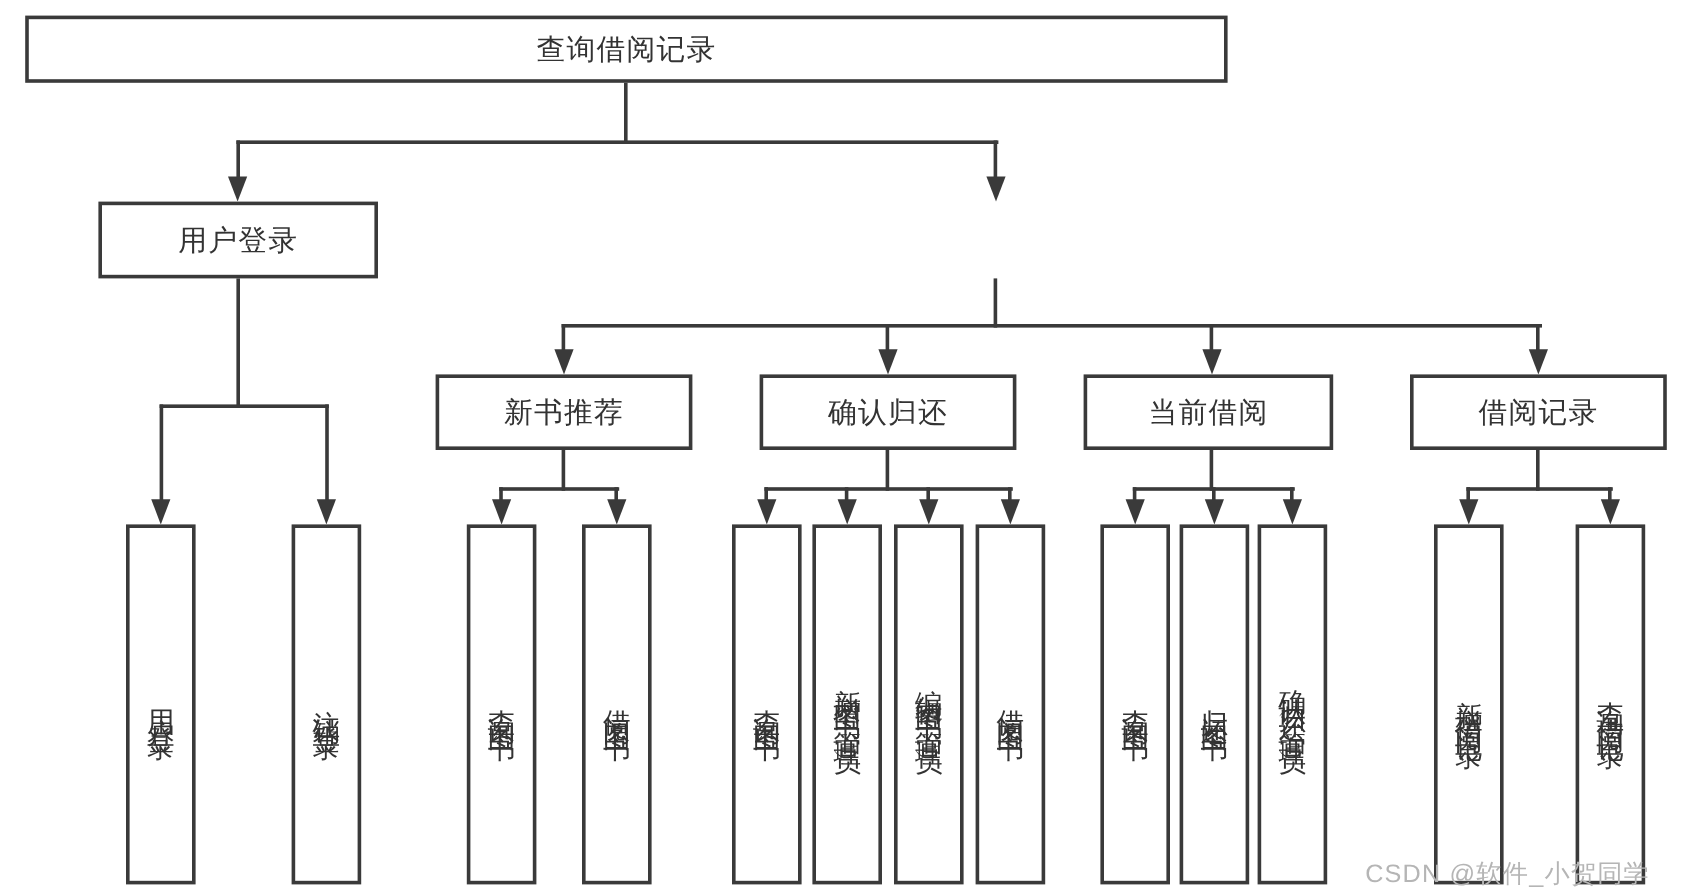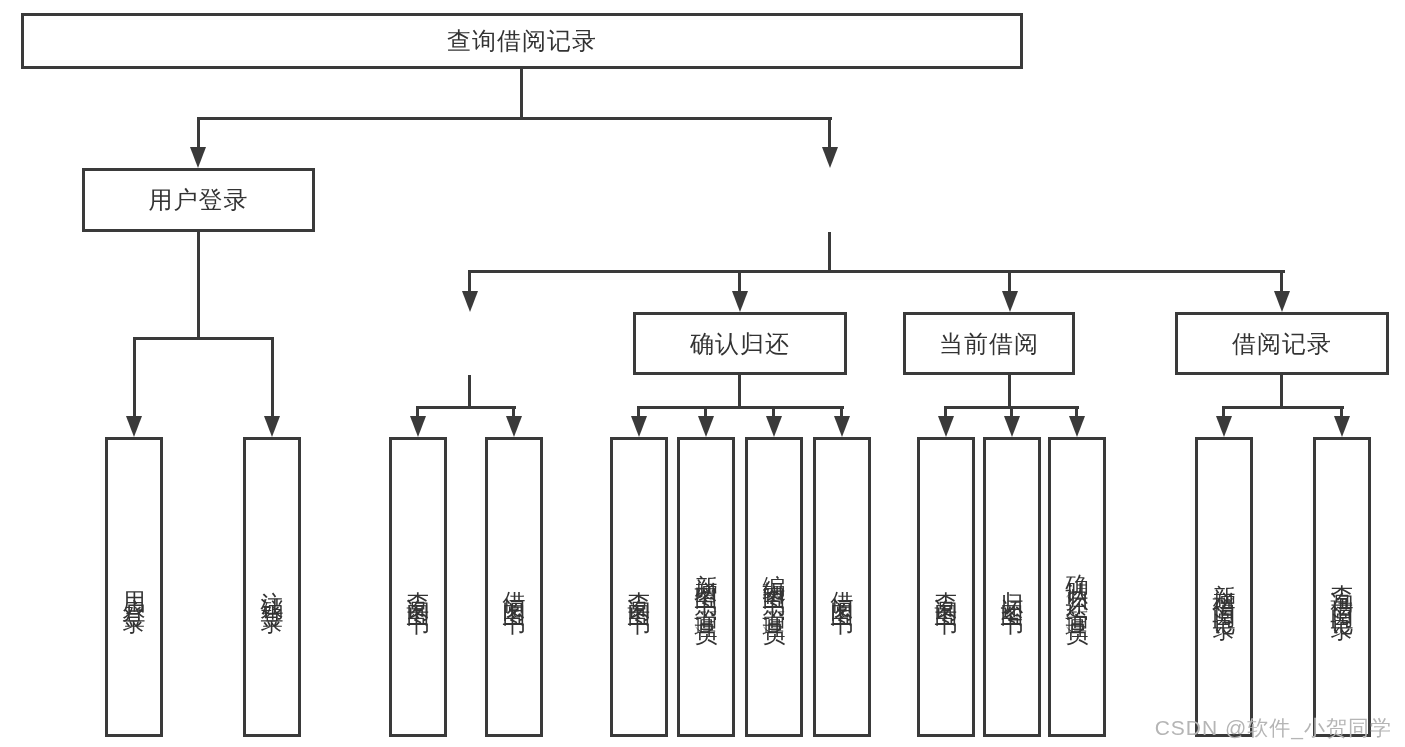--- a/index.html
+++ b/index.html
@@ -48,21 +48,21 @@
   .hline, .vline { position: absolute; background: var(--line); }
   .arrow {
     position: absolute;
     width: 0; height: 0;
     border-left: 8px solid transparent;
     border-right: 8px solid transparent;
     border-top: 21px solid var(--line);
   }
   .watermark {
     position: absolute;
-    right: 13px;
+    right: 30px;
     bottom: 5px;
     font-size: 21px;
     color: var(--wm);
     letter-spacing: 1px;
     white-space: nowrap;
   }
 </style>
 </head>
 <body>
 
@@ -94,24 +94,27 @@
   <div class="hline" style="left:468px;  top:270px; width:817px; height:3px;"></div>
   <div class="vline" style="left:468px;  top:270px; width:3px; height:25px;"></div>
   <div class="vline" style="left:738px;  top:270px; width:3px; height:25px;"></div>
   <div class="vline" style="left:1008px; top:270px; width:3px; height:25px;"></div>
   <div class="vline" style="left:1280px; top:270px; width:3px; height:25px;"></div>
   <div class="arrow" style="left:462px;  top:291px;"></div>
   <div class="arrow" style="left:732px;  top:291px;"></div>
   <div class="arrow" style="left:1002px; top:291px;"></div>
   <div class="arrow" style="left:1274px; top:291px;"></div>
 
+  <div class="hbox" style="left:363px; top:312px; width:214px; height:63px;">
+    <span>新书推荐</span>
+  </div>
   <div class="hbox" style="left:633px; top:312px; width:214px; height:63px;">
     <span>确认归还</span>
   </div>
-  <div class="hbox" style="left:903px; top:312px; width:172px; height:63px;">
+  <div class="hbox" style="left:903px; top:312px; width:208px; height:63px;">
     <span>当前借阅</span>
   </div>
   <div class="hbox" style="left:1175px; top:312px; width:214px; height:63px;">
     <span>借阅记录</span>
   </div>
 
   <div class="vline" style="left:468px; top:375px; width:3px; height:34px;"></div>
   <div class="hline" style="left:416px; top:406px; width:100px; height:3px;"></div>
   <div class="vline" style="left:416px; top:406px; width:3px; height:12px;"></div>
   <div class="vline" style="left:512px; top:406px; width:3px; height:12px;"></div>

